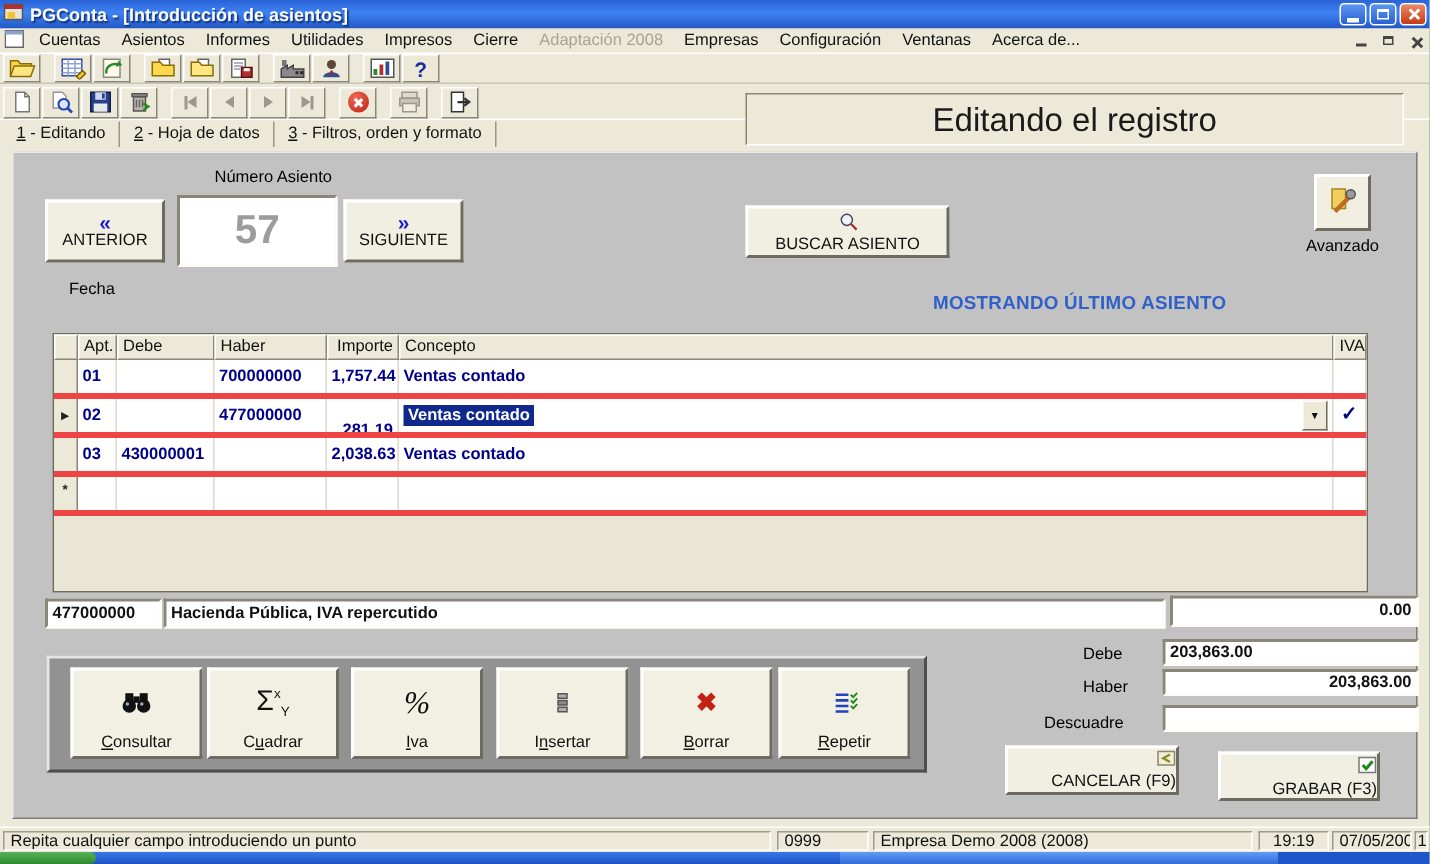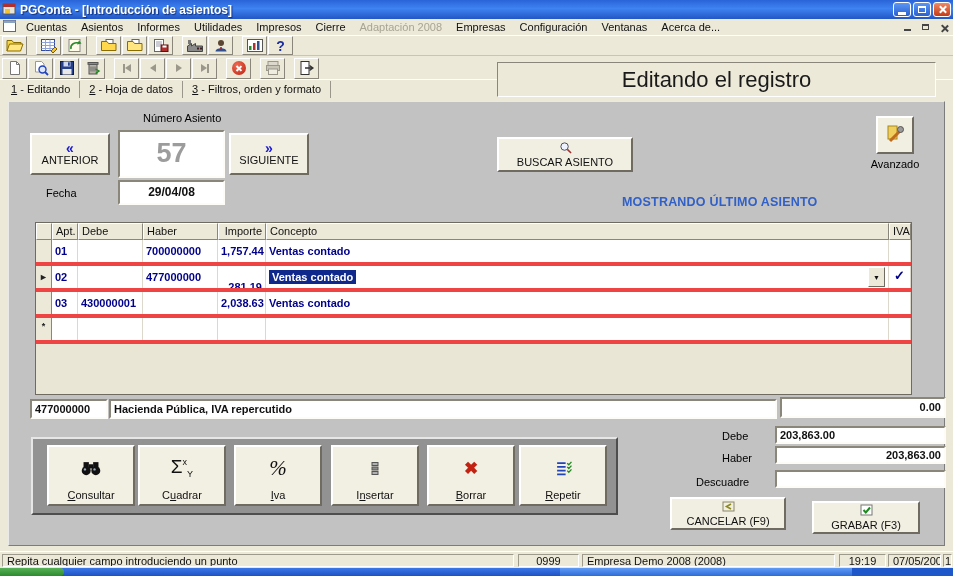--- a/index.html
+++ b/index.html
@@ -94,21 +94,21 @@
   .aicon{flex:1;display:flex;align-items:center;justify-content:center}
   .sigma{font-size:19px;line-height:16px}
   .sigsup{font-size:9px;vertical-align:8px}
   .sigsub{font-size:9px;vertical-align:-4px}
   .pct{font-size:21px;font-style:italic;font-family:"Liberation Serif",serif}
   .redx{color:#c22212;font-weight:bold;font-size:17px}
 
   
   .tfield{position:absolute;left:775px;width:171px;height:18px;background:#fff;border:2px solid;border-color:#8a8679 #fdfcf7 #fdfcf7 #8a8679;font-weight:bold;padding:1px 3px;white-space:nowrap}
   .tfield.right{text-align:right}
-  .footbtn{display:flex;flex-direction:column;align-items:center;justify-content:center;gap:1px}
+  .footbtn{display:flex;flex-direction:column;align-items:flex-end;justify-content:center;gap:1px}
 
   
   .statusbar{left:0;top:551px;width:953px;height:17px;background:#ece9d8;border-top:1px solid #fff}
   .scell{position:absolute;top:2px;height:13px;background:#ece9d8;border:1px solid;border-color:#9d9a8b #fff #fff #9d9a8b;padding:0 4px;line-height:12px;white-space:nowrap;overflow:hidden}
 
   
   .taskbar{left:0;top:568px;width:953px;height:8px;background:linear-gradient(180deg,#3a77e8,#1e52c4)}
   .startbtn{position:absolute;left:0;top:0;width:64px;height:8px;background:linear-gradient(180deg,#57b257,#2e8a2e);border-radius:0 4px 4px 0}
   .taskwin{position:absolute;left:560px;top:0;width:292px;height:8px;background:linear-gradient(180deg,#5f9bf5,#2f6bd8)}
   .tray{position:absolute;left:852px;top:0;width:101px;height:8px;background:#1d57c9}
@@ -352,23 +352,20 @@
   <div class="abs btn3d" style="left:876px;top:116px;width:38px;height:38px">
     <span><svg width="22" height="22" viewBox="0 0 22 22">
           <rect x="4" y="3" width="9" height="13" fill="#f0cf5e" stroke="#a8861a"></rect>
           <path d="M6 18 L17 7" stroke="#c06a1e" stroke-width="3"></path>
           <circle cx="16.5" cy="6.5" r="3" fill="#9a9a9a" stroke="#555"></circle>
         </svg></span>
   </div>
   <div class="abs fieldlabel" style="left:856px;top:158px;width:78px;text-align:center">Avanzado</div>
 
   <div class="abs fieldlabel" style="left:46px;top:187px">Fecha</div>
-  <div class="abs sunkbox" style="left:118px;top:180px;width:107px;height:25px">
-    <div class="dateval">29/04/08</div>
-  </div>
 
   <div class="abs mostrando" style="left:622px;top:195px">MOSTRANDO ÚLTIMO ASIENTO</div>
 
   <div class="abs grid">
     <div class="ghead">
       <div class="gc c-sel"></div>
       <div class="gc c-apt">Apt.</div>
       <div class="gc c-debe">Debe</div>
       <div class="gc c-haber">Haber</div>
       <div class="gc c-imp">Importe</div>
@@ -501,21 +498,21 @@
   <div class="abs btn3d footbtn" style="left:812px;top:501px;width:108px;height:33px">
     <span><svg width="13" height="12" viewBox="0 0 13 12">
           <rect x="1" y="1" width="11" height="10" fill="#fff" stroke="#777"></rect>
           <path d="M3.5 6 L5.8 8.5 L10 3.5" fill="none" stroke="#1d8a1d" stroke-width="2"></path>
         </svg></span>
     <span>GRABAR (F3)</span>
   </div>
 
   <div class="abs statusbar">
     <span class="scell" style="left:2px;width:512px">Repita cualquier campo introduciendo un punto</span>
-    <span class="scell" style="left:518px;width:61px;text-align:center">0999</span>
+    <span class="scell" style="left:518px;width:61px;text-align:left">0999</span>
     <span class="scell" style="left:582px;width:253px">Empresa Demo 2008 (2008)</span>
     <span class="scell" style="left:839px;width:47px;text-align:center">19:19</span>
     <span class="scell" style="left:888px;width:53px;text-align:center">07/05/2009</span>
     <span class="scell" style="left:943px;width:9px;text-align:center;padding:0 1px">1</span>
   </div>
 
   <div class="abs taskbar">
     <span class="startbtn"></span>
     <span class="taskwin"></span>
     <span class="tray"></span>

